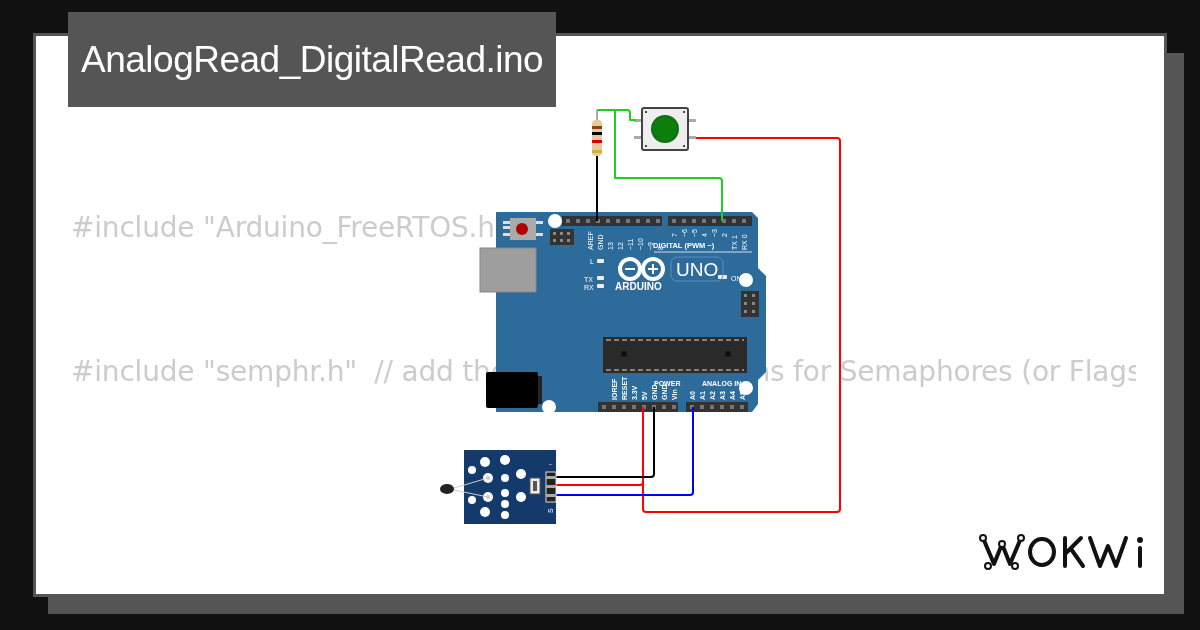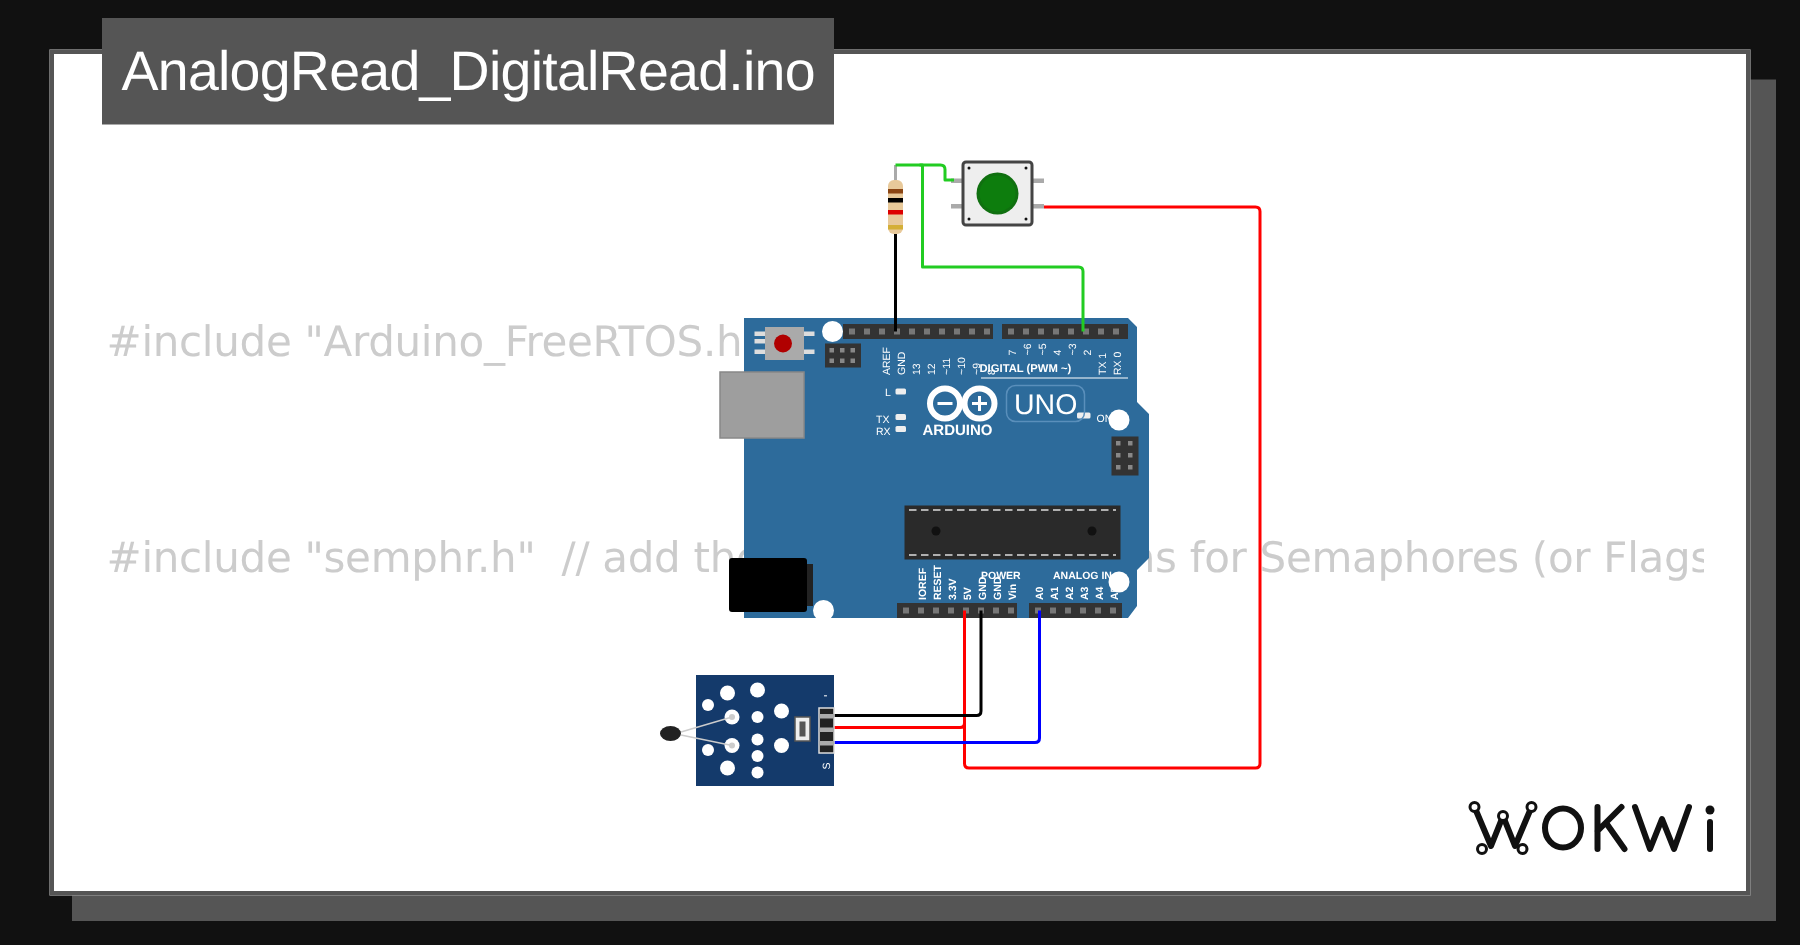--- a/index.html
+++ b/index.html
@@ -4,21 +4,21 @@
 <style>
   html, body { margin:0; padding:0; }
   body { width:1200px; height:630px; background:#111111; position:relative; overflow:hidden;
          font-family:"DejaVu Sans", "Liberation Sans", sans-serif; }
   .shadow { position:absolute; left:48px; top:53px; width:1136px; height:561px; background:#555555; }
   .card { position:absolute; left:33px; top:33px; width:1128px; height:558px; background:#ffffff;
           border:3px solid #555555; overflow:hidden; }
   .code { position:absolute; left:35px; top:72px; width:1065px; height:480px; overflow:hidden;
           color:#cccccc; font-size:28px; line-height:48px; white-space:pre; letter-spacing:-0.2px; }
   .code div { height:48px; }
-  .title { position:absolute; left:68px; top:12px; height:63px; padding:4px 13px; background:#555555;
+  .title { position:absolute; left:68px; top:12px; height:63px; padding:16px 13px; background:#555555;
            color:#ffffff; font-family:"Liberation Sans", sans-serif; font-size:37px; line-height:63px;
            letter-spacing:-0.5px; }
   .circuit { position:absolute; left:0; top:0; width:1200px; height:630px; }
   .logo { position:absolute; left:978px; top:528px; }
 </style>
 </head>
 <body>
 
 <div class="shadow"></div>
 <div class="card">

